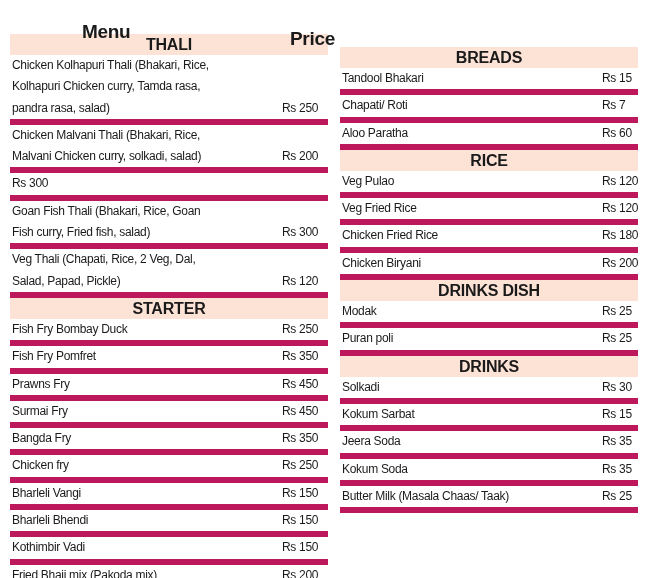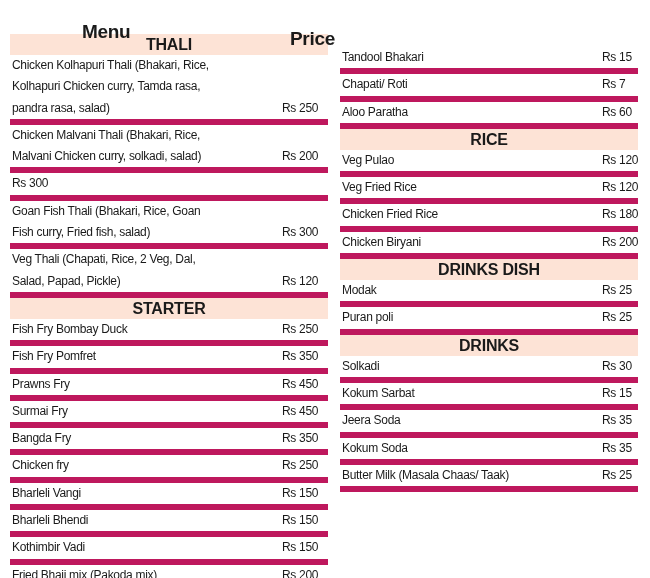--- a/index.html
+++ b/index.html
@@ -98,20 +98,21 @@
       </div>
       <div class="row last">
         <span class="name" style="white-space: pre-line; font-style: italic;">Paneer fry</span>
         <span class="price">Rs 280</span>
       </div>
     </div>
 </div>
 
 <div class="col right">
   <div class="section">
+      <div class="sec-head">BREADS</div>
       <div class="row">
         <span class="name" style="white-space: pre-line;">Tandool Bhakari</span>
         <span class="price">Rs 15</span>
       </div>
       <div class="row">
         <span class="name" style="white-space: pre-line;">Chapati/ Roti</span>
         <span class="price">Rs 7</span>
       </div>
       <div class="row">
         <span class="name" style="white-space: pre-line;">Aloo Paratha</span>

